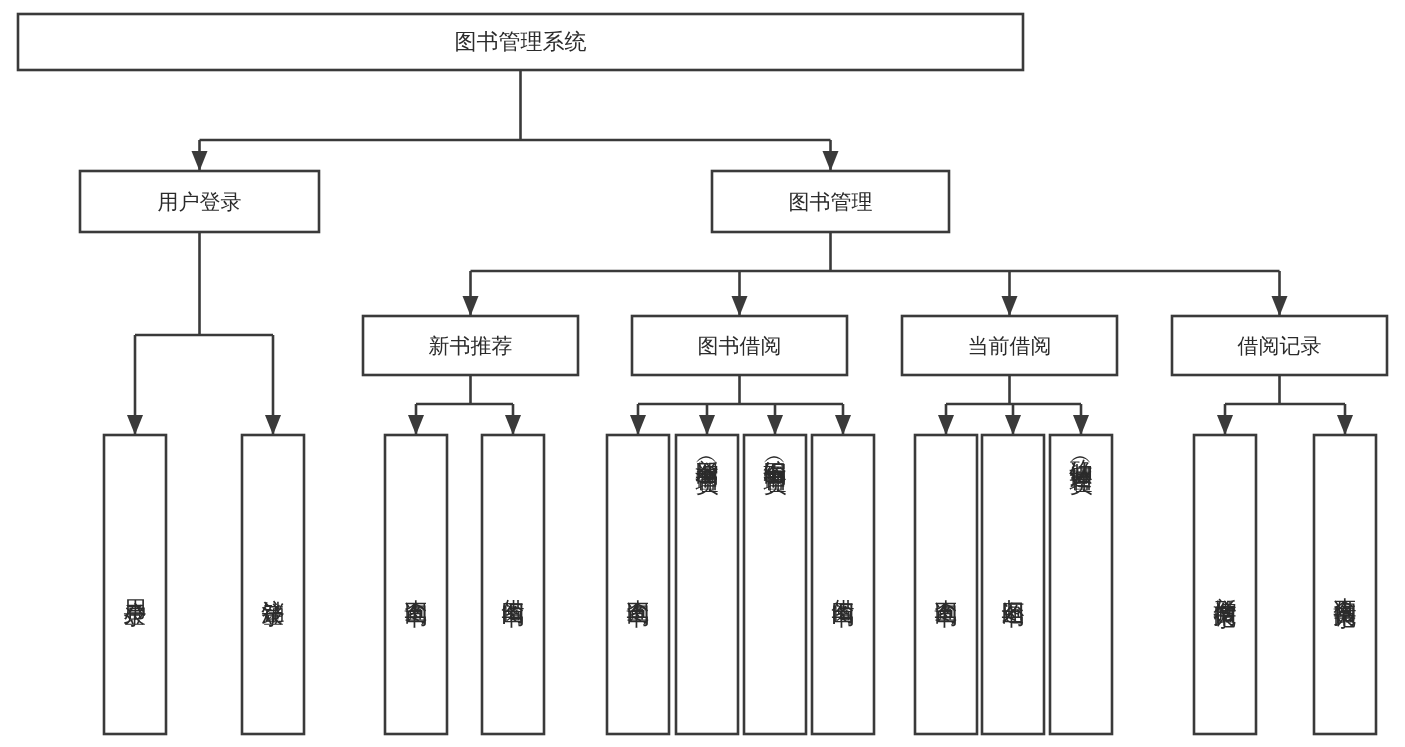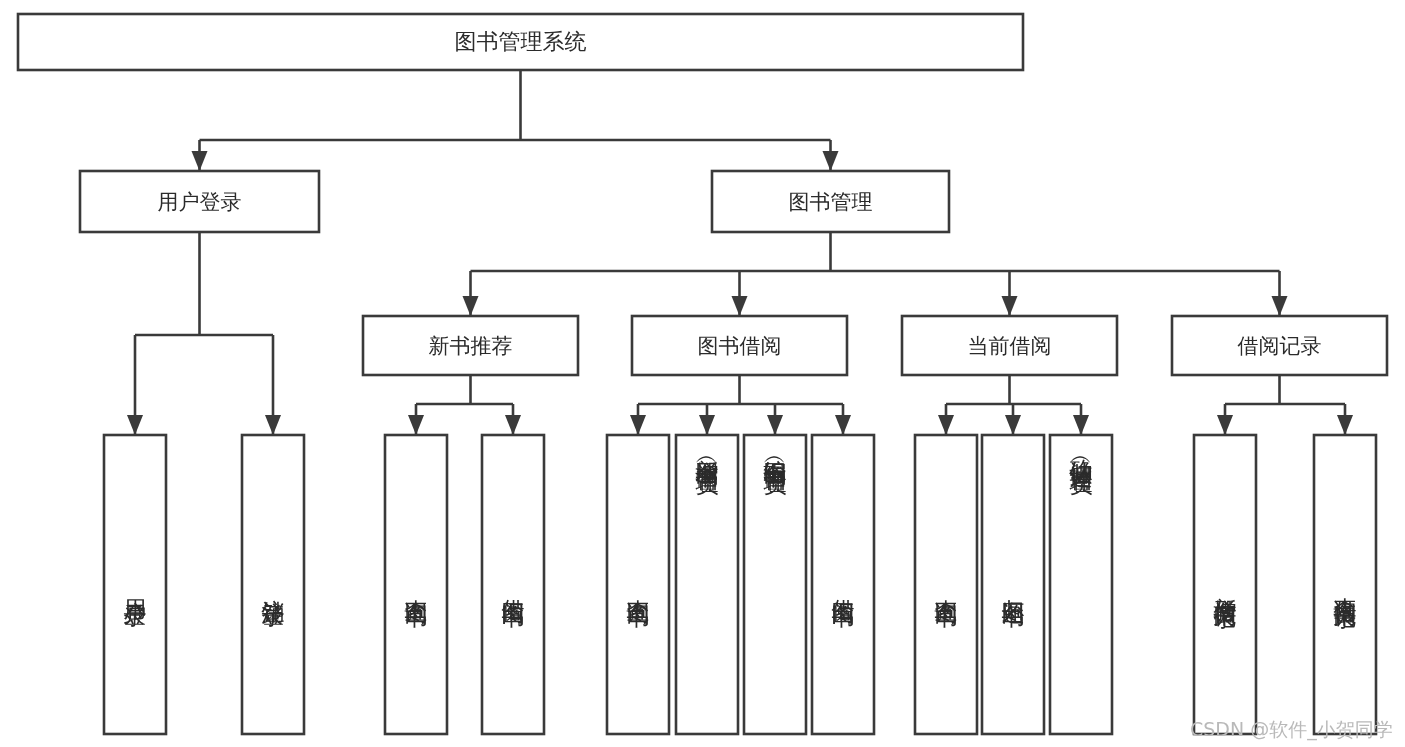--- a/index.html
+++ b/index.html
@@ -211,14 +211,13 @@
       <div class="vlabel-wrap top-align" style="left: 1050px; top: 441px; width: 62px; height: 287px;">
         <span class="vlabel-text">确认归还（管理员）</span>
       </div>
       <div class="vlabel-wrap" style="left: 1194px; top: 441px; width: 62px; height: 287px;">
         <span class="vlabel-text">新增借阅记录</span>
       </div>
       <div class="vlabel-wrap" style="left: 1314px; top: 441px; width: 62px; height: 287px;">
         <span class="vlabel-text">查询借阅记录</span>
       </div>
     </div>
-  <div class="watermark" style="left: 1190px; top: 717px;">CSDN @软件_小贺同学</div>
 </div>
 
 </body></html>

